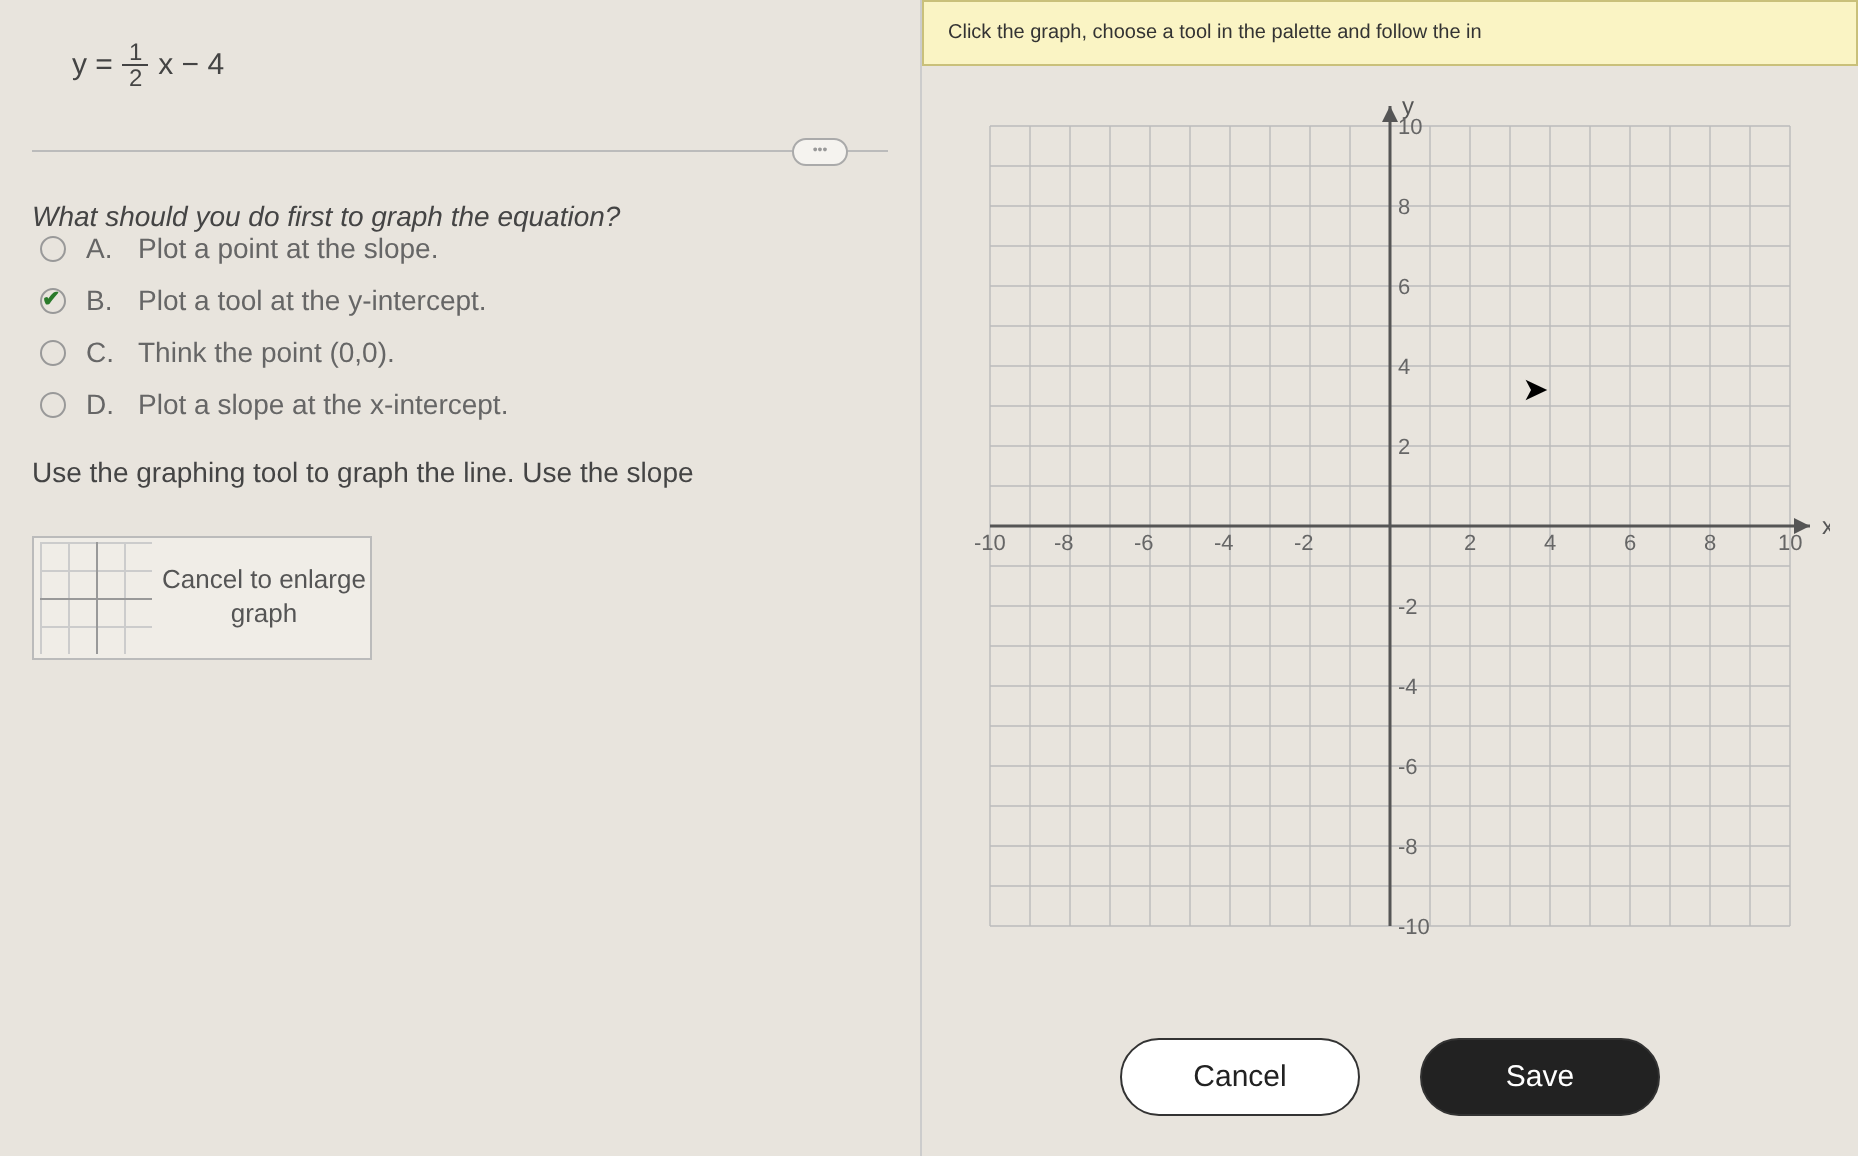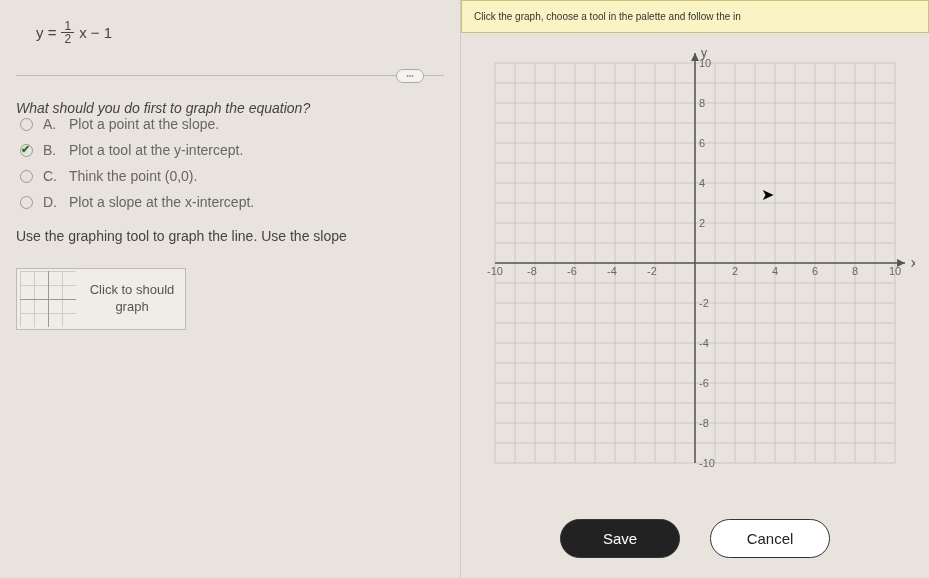--- a/index.html
+++ b/index.html
@@ -183,21 +183,21 @@
 <body>
 
 <div class="left-panel">
 
   <div class="equation">
     <span>y =</span>
     <span class="frac">
       <span class="num">1</span>
       <span class="den">2</span>
     </span>
-    <span>x − 1</span>
+    <span>x − 4</span>
   </div>
 
   <div class="divider">
     <div class="divider-handle">•••</div>
   </div>
 
   <div class="question-text">What should you do first to graph the equation?</div>
 
   <div class="options">
     <div class="option">
@@ -219,21 +219,21 @@
       <span class="radio"></span>
       <span class="opt-letter">D.</span>
       <span>Plot a slope at the x-intercept.</span>
     </div>
   </div>
 
   <div class="instruction-line">Use the graphing tool to graph the line. Use the slope</div>
 
   <div class="enlarge-box">
     <div class="mini-graph"></div>
-    <div class="enlarge-txt">Click to should graph</div>
+    <div class="enlarge-txt">Cancel to enlarge graph</div>
   </div>
 </div>
 
 <div class="right-panel">
   <div class="hint-bar">Click the graph, choose a tool in the palette and follow the in</div>
 
   <div class="graph-area">
     <svg class="grid" width="440" height="440" viewBox="0 0 440 440">
       <g id="gridlines">
           <line x1="20" x2="20" y1="20" y2="420" stroke="#bbb" stroke-width="0.7"></line>
@@ -305,16 +305,16 @@
           <text class="tick" x="224" y="144">4</text>
           <text class="tick" x="224" y="104">6</text>
           <text class="tick" x="224" y="64">8</text>
           <text class="tick" x="224" y="24">10</text>
         </g>
     </svg>
     <span class="cursor-arrow" style="left:300px; top:185px">➤</span>
   </div>
 
   <div class="button-bar">
+    <div class="btn btn-cancel">Cancel</div>
     <div class="btn btn-save">Save</div>
-    <div class="btn btn-cancel">Cancel</div>
   </div>
 </div>
 
 </body></html>

